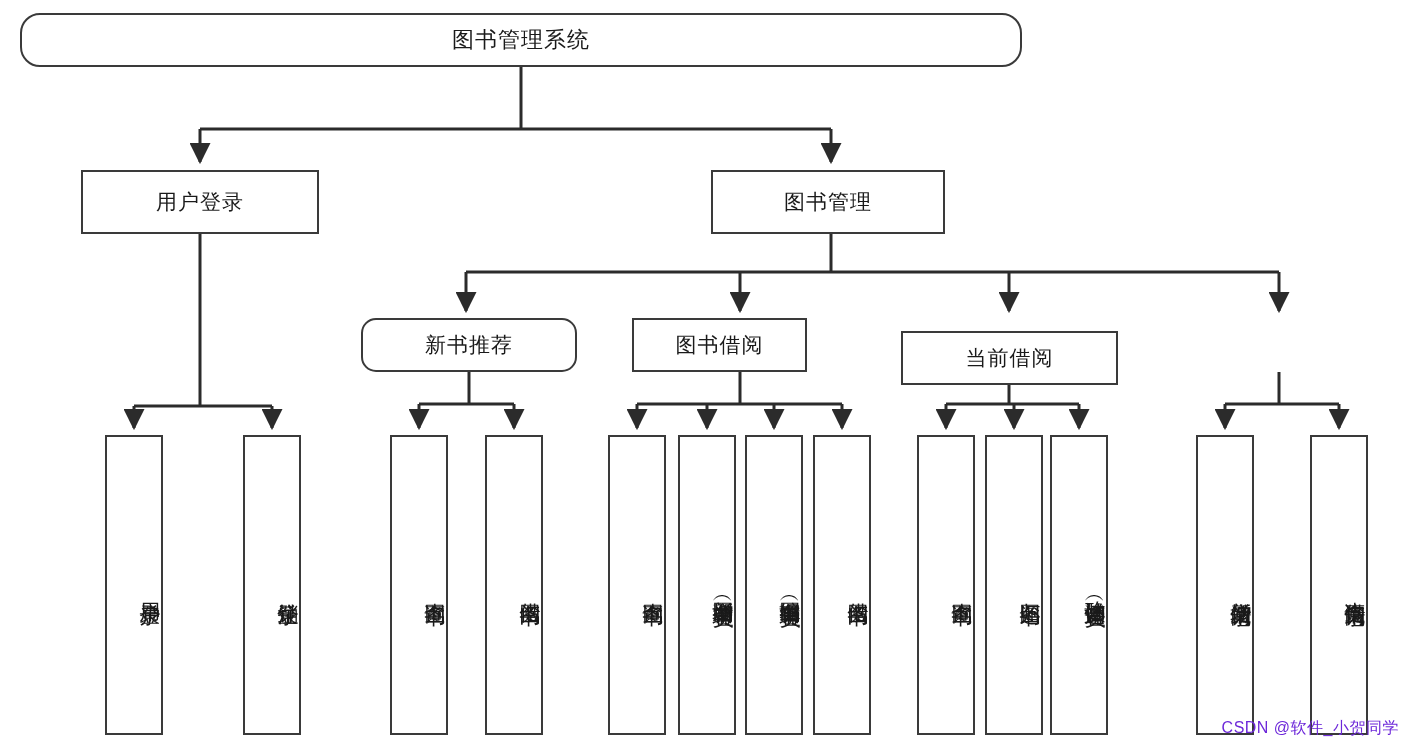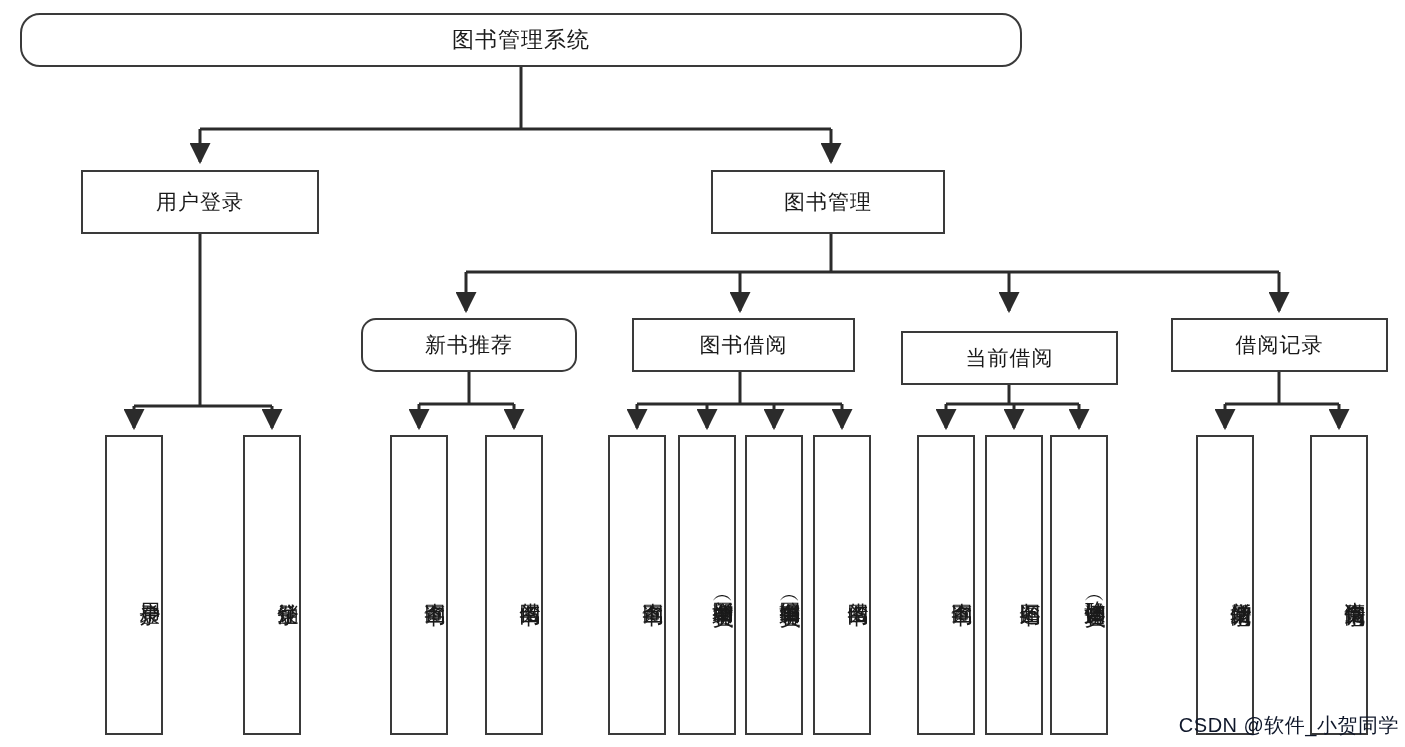--- a/index.html
+++ b/index.html
@@ -52,22 +52,22 @@
     writing-mode: vertical-rl;
     text-orientation: upright;
   }
   .node.root {
     font-size: 22px;
   }
   #watermark {
     position: absolute;
     right: 6px;
     bottom: 8px;
-    font-size: 20px;
-    color: #0f172a;
+    font-size: 16px;
+    color: #6d28d9;
     letter-spacing: 0.5px;
     white-space: nowrap;
     pointer-events: none;
   }
 </style>
 </head>
 <body>
 
 <div id="canvas">
 
@@ -131,31 +131,28 @@
   </div>
 
   <div class="node horiz" style="left:711px; top:170px; width:234px; height:64px;">
     <span class="nlabel">图书管理</span>
   </div>
 
   <div class="node horiz" style="left:361px; top:318px; width:216px; height:54px;border-radius:15px;">
     <span class="nlabel">新书推荐</span>
   </div>
 
-  <div class="node horiz" style="left:632px; top:318px; width:223px; height:54px;">
+  <div class="node horiz" style="left:632px; top:318px; width:175px; height:54px;">
     <span class="nlabel">图书借阅</span>
   </div>
 
   <div class="node horiz" style="left:901px; top:318px; width:217px; height:54px;margin-top:13px;">
     <span class="nlabel">当前借阅</span>
   </div>
 
-  <div class="node horiz" style="left:1171px; top:318px; width:217px; height:54px;">
-    <span class="nlabel">借阅记录</span>
-  </div>
 
   <div class="node vert" style="left:105px; top:435px; width:58px; height:300px;">
     <span class="nlabel">用户登录</span>
   </div>
 
   <div class="node vert" style="left:243px; top:435px; width:58px; height:300px;">
     <span class="nlabel">注销登录</span>
   </div>
 
   <div class="node vert" style="left:390px; top:435px; width:58px; height:300px;">

